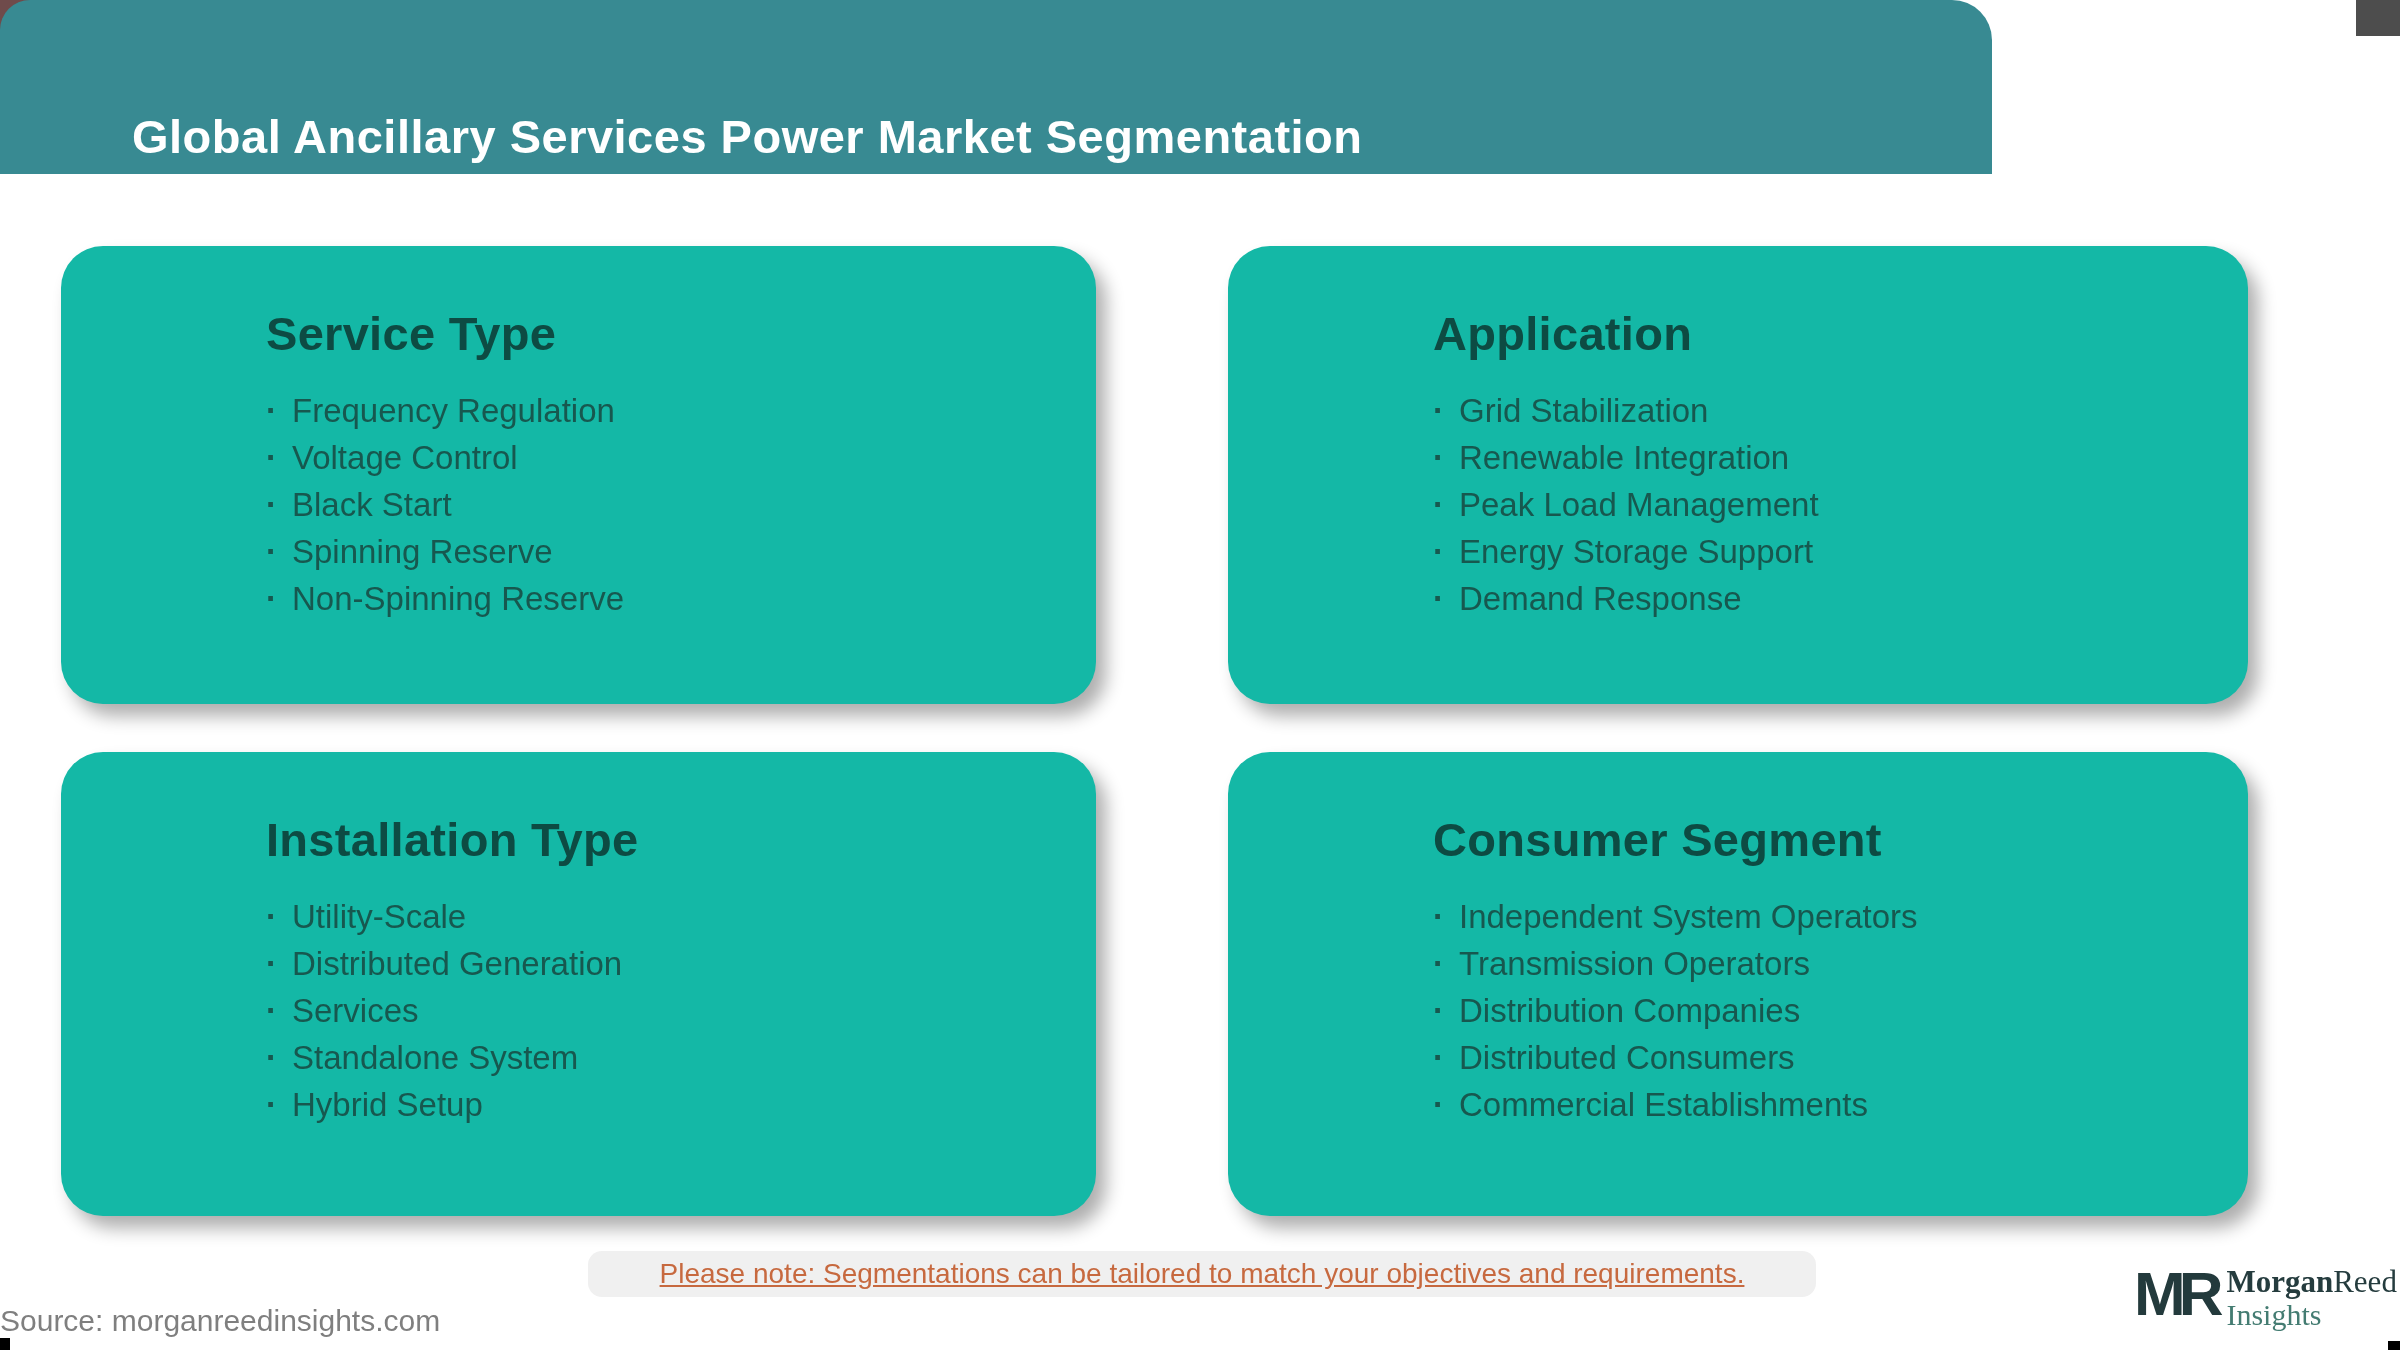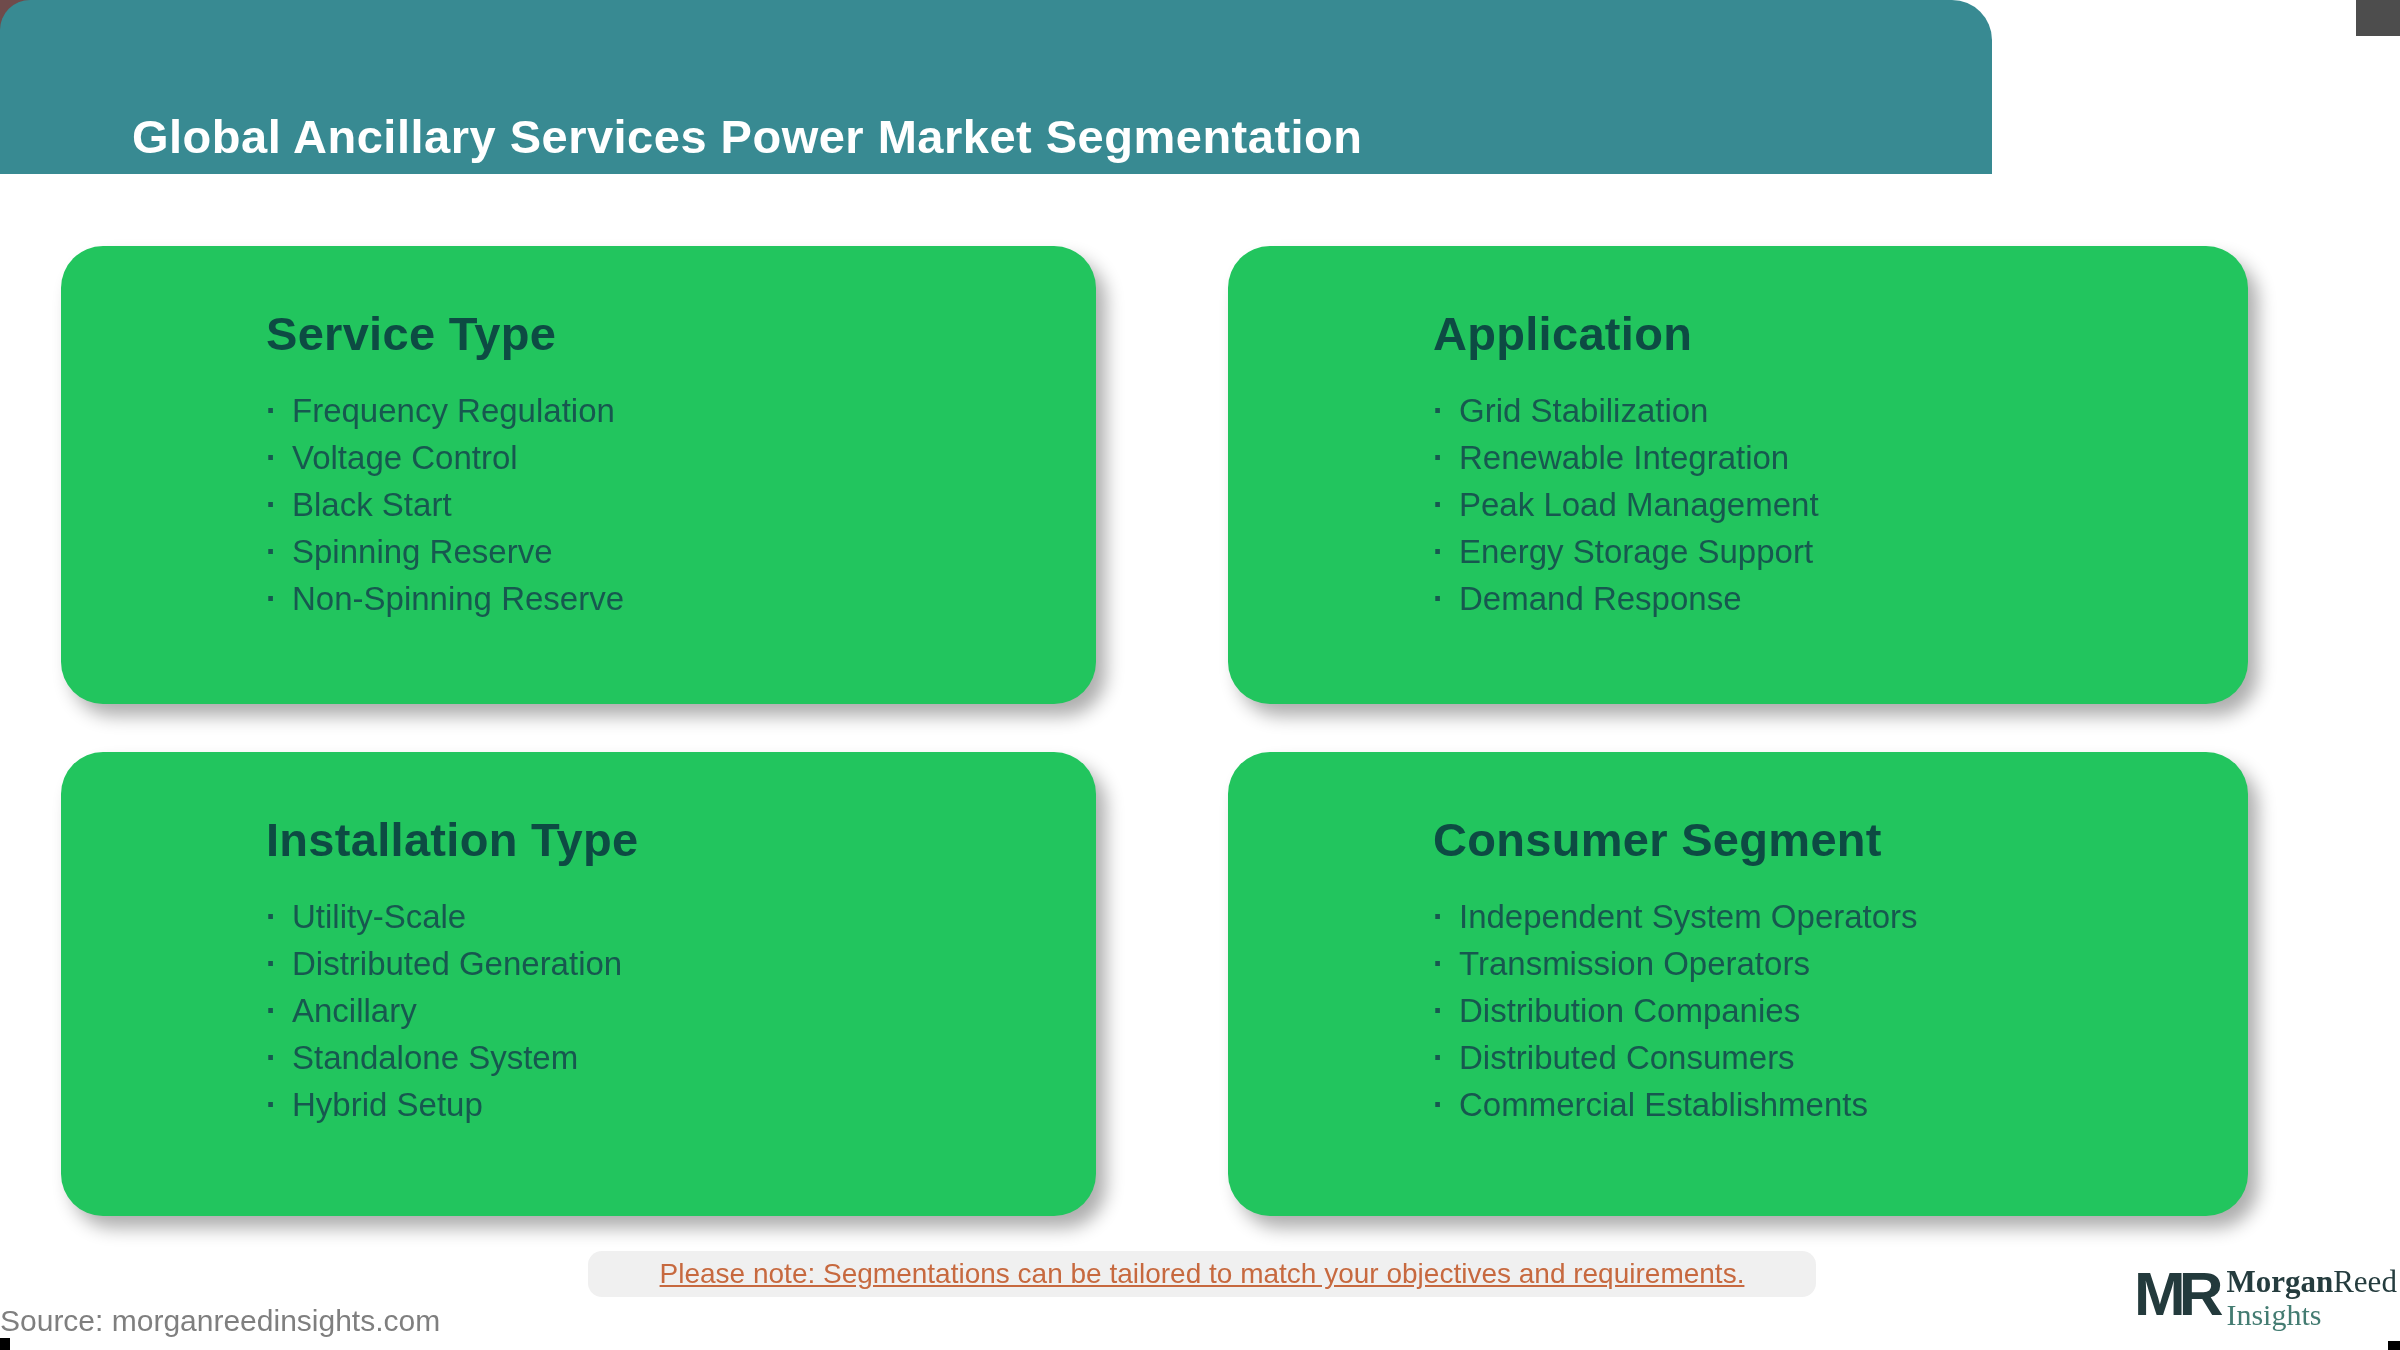--- a/index.html
+++ b/index.html
@@ -42,21 +42,21 @@
     margin: 0 0 10px 132px;
     font-size: 47px;
     font-weight: 700;
     letter-spacing: 0.5px;
     color: #ffffff;
   }
 
   
   .card {
     position: absolute;
-    background: #22c55e;
+    background: #14b8a6;
     border-radius: 42px;
     box-shadow: 10px 12px 18px rgba(0,0,0,0.32);
     box-sizing: border-box;
     padding: 60px 50px 0 205px;
     z-index: 1;
   }
   .card-a { left: 61px;   top: 246px; width: 1035px; height: 458px; }
   .card-b { left: 1228px; top: 246px; width: 1020px; height: 458px; }
   .card-c { left: 61px;   top: 752px; width: 1035px; height: 464px; }
   .card-d { left: 1228px; top: 752px; width: 1020px; height: 464px; }
@@ -188,21 +188,21 @@
         <li><span class="dot">·</span><span>Energy Storage Support</span></li>
         <li><span class="dot">·</span><span>Demand Response</span></li>
       </ul>
   </section>
 
   <section class="card card-c">
     <h2>Installation Type</h2>
     <ul>
         <li><span class="dot">·</span><span>Utility-Scale</span></li>
         <li><span class="dot">·</span><span>Distributed Generation</span></li>
-        <li><span class="dot">·</span><span>Ancillary</span></li>
+        <li><span class="dot">·</span><span>Services</span></li>
         <li><span class="dot">·</span><span>Standalone System</span></li>
         <li><span class="dot">·</span><span>Hybrid Setup</span></li>
       </ul>
   </section>
 
   <section class="card card-d">
     <h2>Consumer Segment</h2>
     <ul>
         <li><span class="dot">·</span><span>Independent System Operators</span></li>
         <li><span class="dot">·</span><span>Transmission Operators</span></li>

